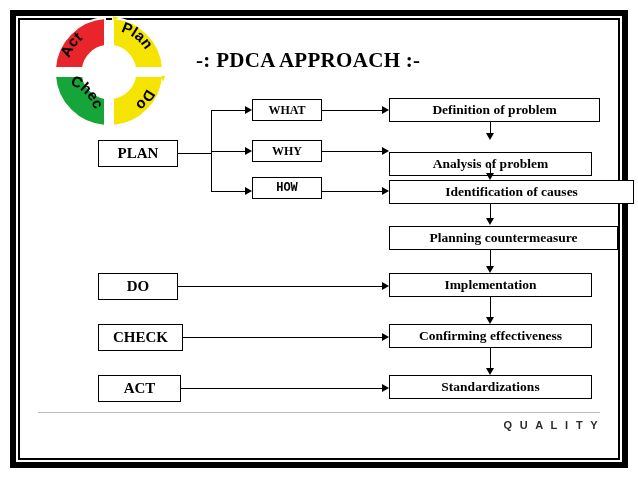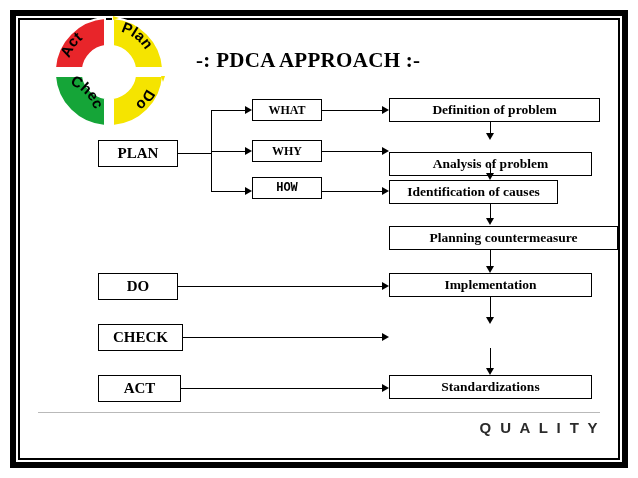--- a/index.html
+++ b/index.html
@@ -121,21 +121,21 @@
     left: 38px;
     top: 412px;
     width: 562px;
     height: 0;
     border-top: 1px solid #b9b9b9;
   }
   #footer-text {
     position: absolute;
     right: 38px;
     top: 419px;
-    font-size: 15px;
+    font-size: 11px;
     font-weight: bold;
     letter-spacing: 2.4px;
     color: #2b2b2b;
     font-family: "Liberation Sans", sans-serif;
   }
 </style>
 </head>
 <body>
 
 <div id="slide">
@@ -186,23 +186,24 @@
   <div class="box small" style="left:252px; top:140px;">WHY</div>
   <div class="box small" style="left:252px; top:177px;font-family:Liberation Mono, monospace;">HOW</div>
 
   <div class="box phase" style="left:98px;  top:140px; width:80px;">PLAN</div>
   <div class="box phase" style="left:98px;  top:273px; width:80px;">DO</div>
   <div class="box phase" style="left:98px;  top:324px; width:85px;">CHECK</div>
   <div class="box phase" style="left:98px;  top:375px; width:83px;">ACT</div>
 
   <div class="box right" style="left:389px; top:98px;  width:211px;">Definition of problem</div>
   <div class="box right" style="left:389px; top:140px; width:203px;margin-top:12px;">Analysis of problem</div>
-  <div class="box right" style="left:389px; top:180px; width:169px;">Identification of causes</div>
+  <div class="box right" style="left:389px; top:180px; width:245px;">Identification of causes</div>
   <div class="box right" style="left:389px; top:226px; width:229px;">Planning countermeasure</div>
   <div class="box right" style="left:389px; top:273px; width:203px;text-align:center;">Implementation</div>
+  <div class="box right" style="left:389px; top:324px; width:203px;">Confirming effectiveness</div>
   <div class="box right" style="left:389px; top:375px; width:203px;">Standardizations</div>
 
   <div class="hline" style="left:178px; top:153px; width:33px;"></div>
   <div class="vline" style="left:211px; top:110px; height:82px;"></div>
   <div class="hline" style="left:211px; top:110px; width:34px;"></div>
   <div class="hline" style="left:211px; top:151px; width:34px;"></div>
   <div class="hline" style="left:211px; top:191px; width:34px;"></div>
   <div class="arrow-right" style="left:245px; top:106px;"></div>
   <div class="arrow-right" style="left:245px; top:147px;"></div>
   <div class="arrow-right" style="left:245px; top:187px;"></div>

